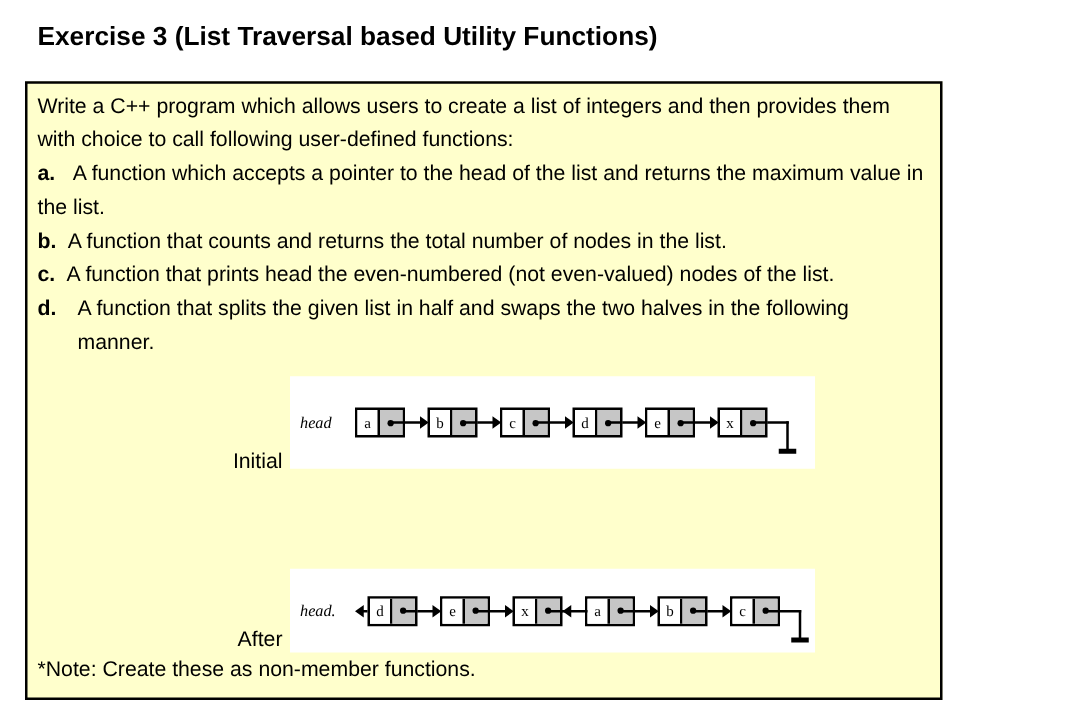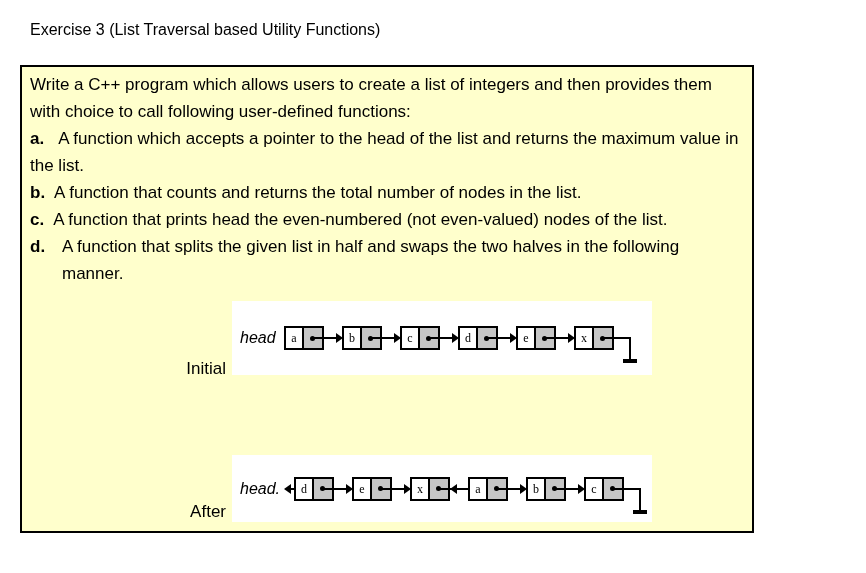--- a/index.html
+++ b/index.html
@@ -9,21 +9,21 @@
     --diag-bg:#FFFFFF;
     --text:#000000;
   }
   *{ box-sizing:border-box; }
   html,body{ margin:0; padding:0; }
   body{
     width:866px; height:573px; background:#ffffff; color:var(--text);
     font-family:"Liberation Sans", sans-serif; overflow:hidden;
   }
   .title{
-    font-size:16px; font-weight:normal; margin:20px 0 0 30px; line-height:20px;
+    font-size:21px; font-weight:bold; margin:20px 0 0 30px; line-height:20px;
   }
   .box{
     width:734px; margin:25px 0 0 20px;
     border:2px solid var(--box-border);
     background:var(--box-bg);
     padding:4px 8px 9px 8px;
   }
   .box p{ margin:0; font-size:17px; line-height:27px; }
   .intro{ margin-top:2px; max-width:802px; }
   .item .marker{ font-weight:bold; }
@@ -45,21 +45,21 @@
   .fig-row.after .fig-label{ transform:translateY(1px); }
 
   
   .diagram{
     position:relative; width:420px; background:var(--diag-bg);
     display:flex; align-items:center; padding-left:8px;
   }
   .diagram.initial{ height:74px; }
   .diagram.after{ height:67px;margin-top:47px; }
   .ll-head{
-    font-family:Liberation Sans, sans-serif; font-style:italic; font-size:16px;
+    font-family:Liberation Serif, serif; font-style:italic; font-size:13px;
     width:44px; flex:0 0 auto;
   }
   .ll-row{ display:flex; align-items:center; }
   .ll-node{ display:flex; border:2px solid #000; height:24px; flex:0 0 auto; background:#fff; }
   .ll-cell{ width:18px; height:20px; }
   .ll-data{
     background:#fff; border-right:2px solid #000;
     font-family:"Liberation Serif", serif; font-size:12px; line-height:20px;
     display:flex; align-items:center; justify-content:center;
   }
@@ -192,15 +192,16 @@
             </span>
             <span class="ll-ground">
               <span class="g-h"></span>
               <span class="g-v"></span>
               <span class="g-b"></span>
             </span>
           </span>
       </div>
     </div>
 
+    <p class="note">*Note: Create these as non-member functions.</p>
 
   </div>
 </div>
 
 </body></html>

